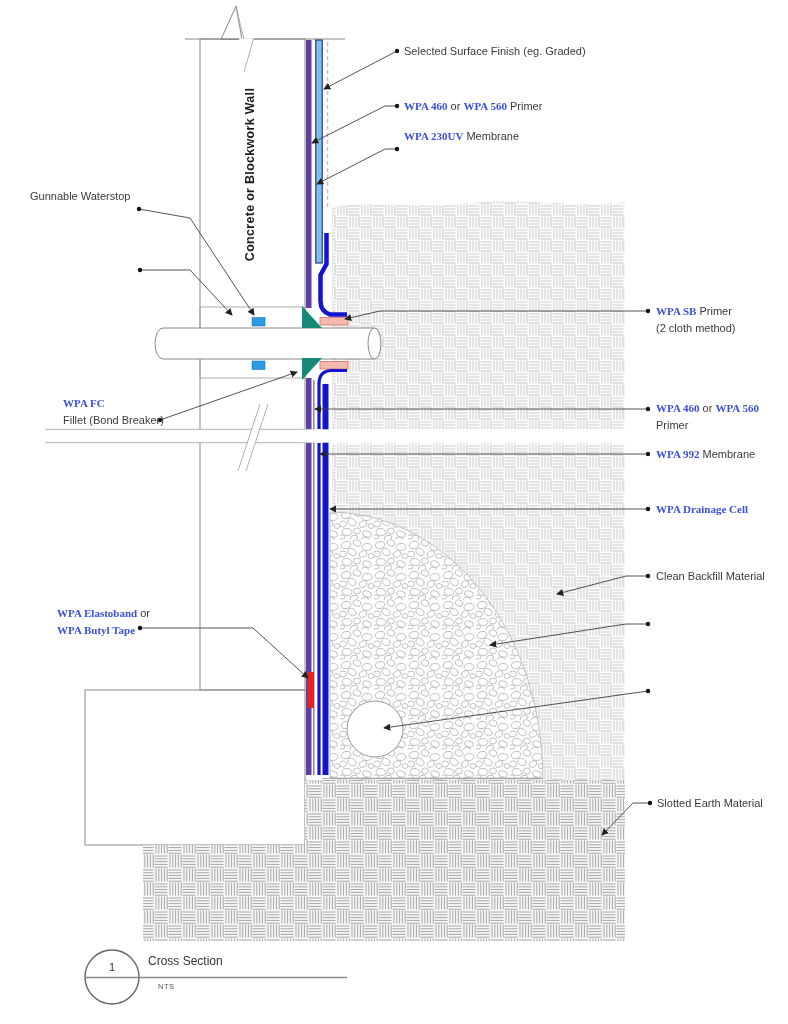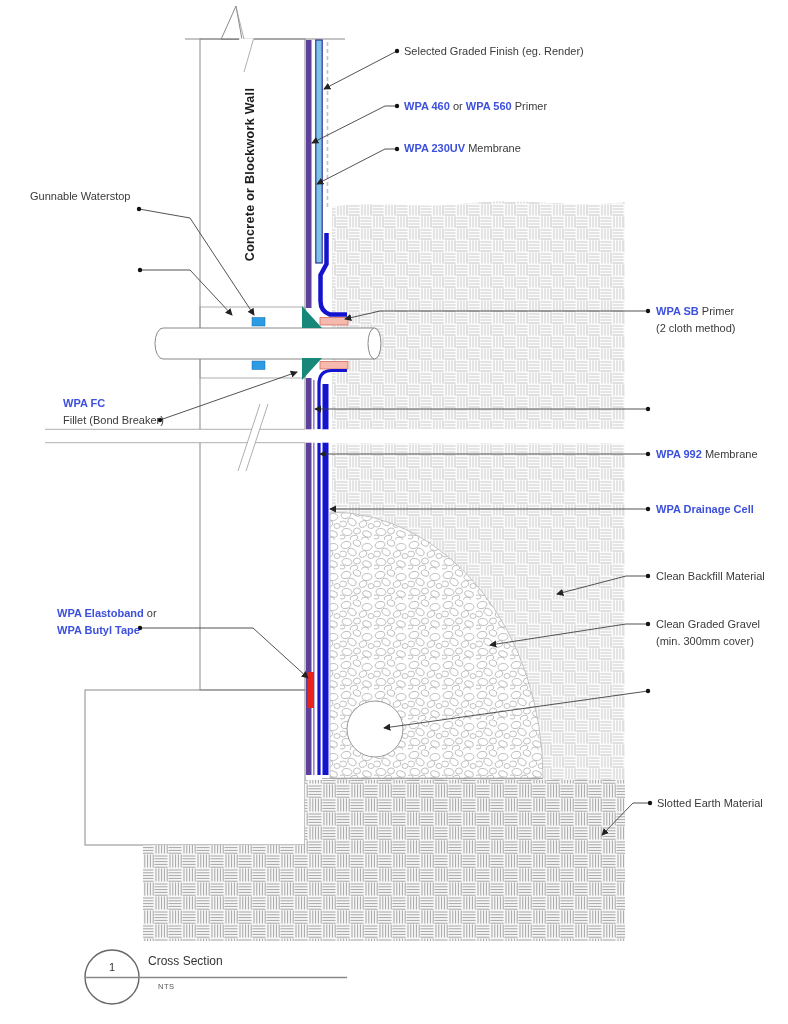--- a/index.html
+++ b/index.html
@@ -1,20 +1,20 @@
 <!DOCTYPE html>
 <html style="--product-blue: #3c50dc; --membrane-blue: #1414cf; --primer-purple: #5d3f9c; --membrane-cyan: #7cc3e8; --fillet-teal: #178779; --sb-pink: #f6b9ad; --tape-red: #e8241a; --waterstop-blue: #2b9be4; --text-black: #3a3a3a; --leader-gray: #3f3f3f;"><head>
 <meta charset="utf-8">
 <style>
   html,body{margin:0;padding:0;background:#fff;}
   #stage{position:relative;width:788px;height:1024px;background:#fff;overflow:hidden;
          font-family:"Liberation Sans",sans-serif;}
   #stage svg{position:absolute;left:0;top:0;}
   .lbl{position:absolute;font-size:11px;line-height:17px;color:var(--text-black);white-space:nowrap;}
-  .lbl .b{color:var(--product-blue);font-weight:bold;}
+  .lbl .b{color:var(--product-blue);font-weight:bold;font-family:Liberation Serif, serif;}
   .purple{fill:var(--primer-purple);}
   .violet{fill:#9b7ed2;}
   .cyan{fill:var(--membrane-cyan);stroke:#23238f;stroke-width:1.1;}
   .blue-line{stroke:var(--membrane-blue);fill:none;}
   .blue-fill{fill:var(--membrane-blue);}
   .teal{fill:var(--fillet-teal);}
   .pink{fill:var(--sb-pink);stroke:#d4705f;stroke-width:.8;}
   .red{fill:var(--tape-red);}
   .ws{fill:var(--waterstop-blue);stroke:#1668a8;stroke-width:.5;}
   .leader{stroke:var(--leader-gray);stroke-width:.9;fill:none;}
@@ -188,57 +188,57 @@
         <circle cx="650" cy="803" r="2.2"></circle>
   </g>
 
   <circle cx="112" cy="977" r="27" fill="none" stroke="#666" stroke-width="1.4"></circle>
   <line x1="86" y1="977.5" x2="347" y2="977.5" stroke="#888" stroke-width="1.4"></line>
 </svg>
 
 <div id="wall-text">Concrete or Blockwork Wall</div>
 
 <div class="lbl" style="left:404px;top:43px">
-  <span>Selected Graded Finish (eg. Render)</span>
+  <span>Selected Surface Finish (eg. Graded)</span>
 </div>
 <div class="lbl" style="left:404px;top:98px">
   <span class="b">WPA 460</span><span> or </span><span class="b">WPA 560</span><span> Primer</span>
 </div>
-<div class="lbl" style="left:404px;top:140px">
+<div class="lbl" style="left:404px;top:128px">
   <span class="b">WPA 230UV</span><span> Membrane</span>
 </div>
 
 <div class="lbl" style="left:30px;top:188px">
   <span>Gunnable Waterstop</span>
 </div>
 <div class="lbl" style="left:57px;top:605px">
   <span class="b">WPA Elastoband</span><span> or</span><br>
   <span class="b">WPA Butyl Tape</span>
 </div>
 <div class="lbl" style="left:63px;top:395px">
   <span class="b">WPA FC</span><br>
   <span>Fillet (Bond Breaker)</span>
 </div>
 
 <div class="lbl" style="left:656px;top:303px">
   <span class="b">WPA SB</span><span> Primer</span><br>
   <span>(2 cloth method)</span>
 </div>
+<div class="lbl" style="left:656px;top:400px">
+  <span class="b">WPA 460</span><span> or </span><span class="b">WPA 560</span><br>
+  <span>Primer</span>
+</div>
 <div class="lbl" style="left:656px;top:446px">
   <span class="b">WPA 992</span><span> Membrane</span>
 </div>
 <div class="lbl" style="left:656px;top:501px">
   <span class="b">WPA Drainage Cell</span>
 </div>
 <div class="lbl" style="left:656px;top:568px">
   <span>Clean Backfill Material</span>
-</div>
-<div class="lbl" style="left:656px;top:616px">
-  <span>Clean Graded Gravel</span><br>
-  <span>(min. 300mm cover)</span>
 </div>
 <div class="lbl" style="left:657px;top:795px">
   <span>Slotted Earth Material</span>
 </div>
 
 <div class="tb" style="left:104px;top:961px;width:16px;text-align:center;font-size:11px">1</div>
 <div class="tb" style="left:148px;top:954px;font-size:12px">Cross Section</div>
 <div class="tb" style="left:158px;top:982px;font-size:7.5px;letter-spacing:.5px;color:#555">NTS</div>
 </div>
 

